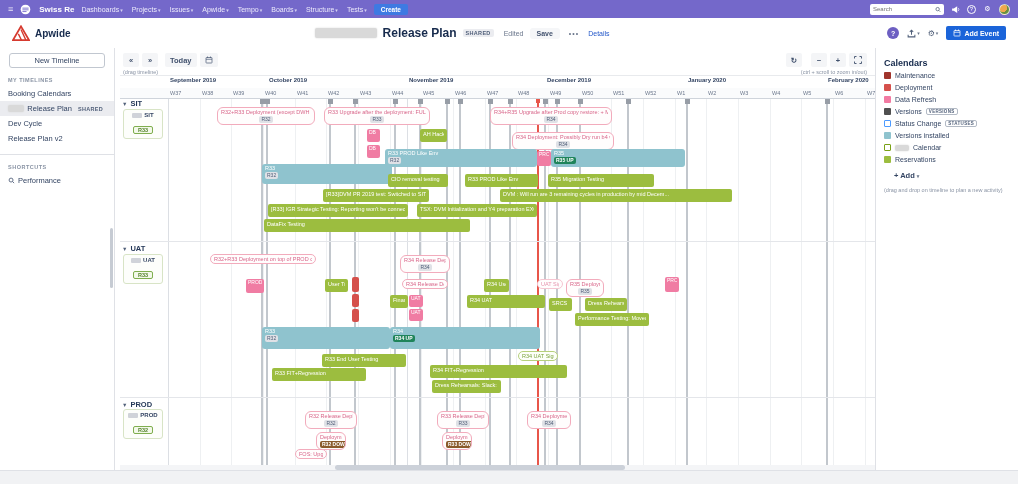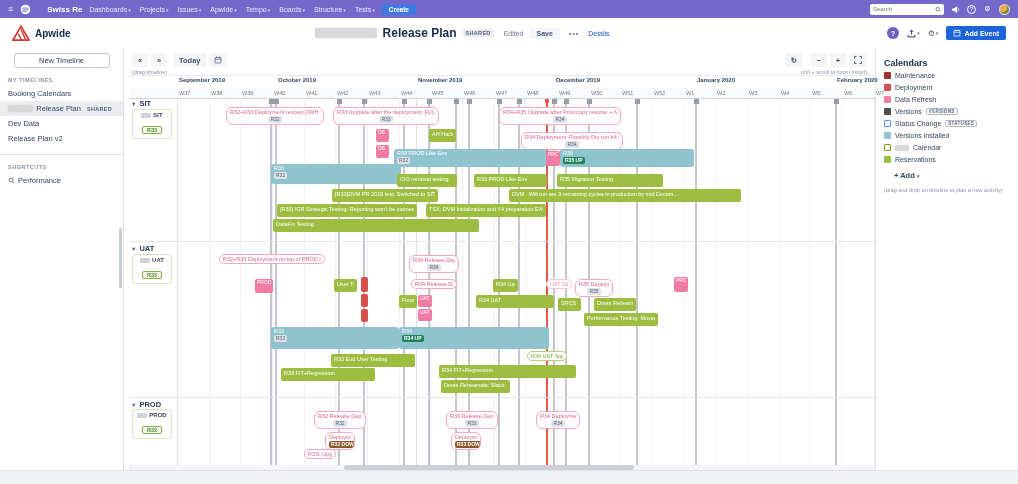--- a/index.html
+++ b/index.html
@@ -3,21 +3,21 @@
 <meta charset="utf-8">
 <style>
   *{margin:0;padding:0;box-sizing:border-box}
   html,body{width:1018px;height:484px;overflow:hidden}
   body{font-family:"Liberation Sans",sans-serif;background:#fff;color:#344563}
   .app{width:1018px;height:484px;position:relative;display:flex;flex-direction:column}
 
   
   .topnav{height:18px;background:#7468ca;display:flex;align-items:center;gap:7px;padding:0 8px;color:#fff;flex:0 0 auto}
   .burger{font-size:9px;color:#e8e5f7}
-  .brand{display:flex;align-items:center;gap:16px;font-weight:bold;font-size:8px}
+  .brand{display:flex;align-items:center;gap:8px;font-weight:bold;font-size:8px}
   .navitems{display:flex;gap:9px;align-items:center}
   .navitem{font-size:7px;color:#eceafb;white-space:nowrap}
   .navitem .car{font-size:5px;opacity:.8;margin-left:1px}
   .createbtn{background:#3e7ae2;color:#fff;font-size:6.5px;padding:2px 7px;border-radius:2px;font-weight:bold}
   .navright{margin-left:auto;display:flex;align-items:center;gap:6px}
   .searchbox{background:#fff;border-radius:2px;width:74px;height:11px;display:flex;align-items:center;padding:0 3px;gap:2px}
   .searchbox input{border:none;outline:none;width:60px;font-size:6px;color:#344563;background:transparent}
   .navic{width:11px;height:11px;display:flex;align-items:center;justify-content:center;font-size:7px;color:#fff}
   .qcircle{width:9px;height:9px;border-radius:50%;border:1px solid #fff;font-size:6px;display:flex;align-items:center;justify-content:center}
   .avatar{width:11px;height:11px;border-radius:50%;background:radial-gradient(circle at 35% 35%,#f0a84c 0 45%,#6a8f3f 46% 100%);border:1px solid rgba(255,255,255,.7)}
@@ -36,21 +36,21 @@
   .morebtn{color:#6b778c;font-size:7px;letter-spacing:1px;padding:2px 3px}
   .detailslink{color:#2458c9;font-size:7px}
   .headright{margin-left:auto;display:flex;align-items:center;gap:8px}
   .purpq{width:12px;height:12px;border-radius:50%;background:#6d5fc2;color:#fff;font-size:7px;font-weight:bold;display:flex;align-items:center;justify-content:center}
   .hicon{display:flex;align-items:center;gap:1px;color:#505f79;font-size:8px}
   .hicon .car{font-size:5px;color:#6b778c}
   .addevent{background:#1b64d9;color:#fff;font-size:7px;font-weight:bold;padding:3px 7px;border-radius:2px;display:flex;align-items:center;gap:3px}
 
   
   .content{flex:1 1 auto;display:flex;min-height:0}
-  .sidebar{width:124px;flex:0 0 auto;border-right:1px solid #dfe1e6;padding-top:5px;position:relative}
+  .sidebar{width:115px;flex:0 0 auto;border-right:1px solid #dfe1e6;padding-top:5px;position:relative}
   .ntbtn{display:block;margin:0 auto;width:96px;height:15px;background:#fff;border:1px solid #c1c7d0;border-radius:3px;font-size:7.5px;color:#344563;text-align:center;line-height:14px}
   .sbsection{font-size:5.5px;color:#8993a4;font-weight:bold;letter-spacing:.5px;margin:9px 0 3px 8px}
   .sbitem{font-size:7.5px;color:#344563;padding:3px 8px;display:flex;align-items:center;gap:3px;white-space:nowrap}
   .sbitem.sel{background:#ebecf0}
   .sb-redact{width:32px;height:7px}
   .sbdivider{height:1px;background:#dfe1e6;margin:8px 0}
   .sbscroll{position:absolute;right:1px;top:180px;width:3px;height:60px;background:#c6cbd3;border-radius:2px}
 
   
   .main{flex:1 1 auto;min-width:0;display:flex;flex-direction:column;position:relative;background:#fff}
@@ -201,21 +201,21 @@
       <div id="sidebar-list">
           <div class="sbitem">
             <span>Booking Calendars</span>
           </div>
           <div class="sbitem sel">
             <span class="redact sb-redact"></span>
             <span>Release Plan</span>
             <span class="loz">SHARED</span>
           </div>
           <div class="sbitem">
-            <span>Dev Data</span>
+            <span>Dev Cycle</span>
           </div>
           <div class="sbitem">
             <span>Release Plan v2</span>
           </div>
         </div>
       <div class="sbdivider"></div>
       <div class="sbsection">SHORTCUTS</div>
       <div class="sbitem">
         <svg width="7" height="7" viewBox="0 0 16 16">
             <circle cx="7" cy="7" r="4.5" stroke="#505f79" fill="none" stroke-width="2"></circle>

